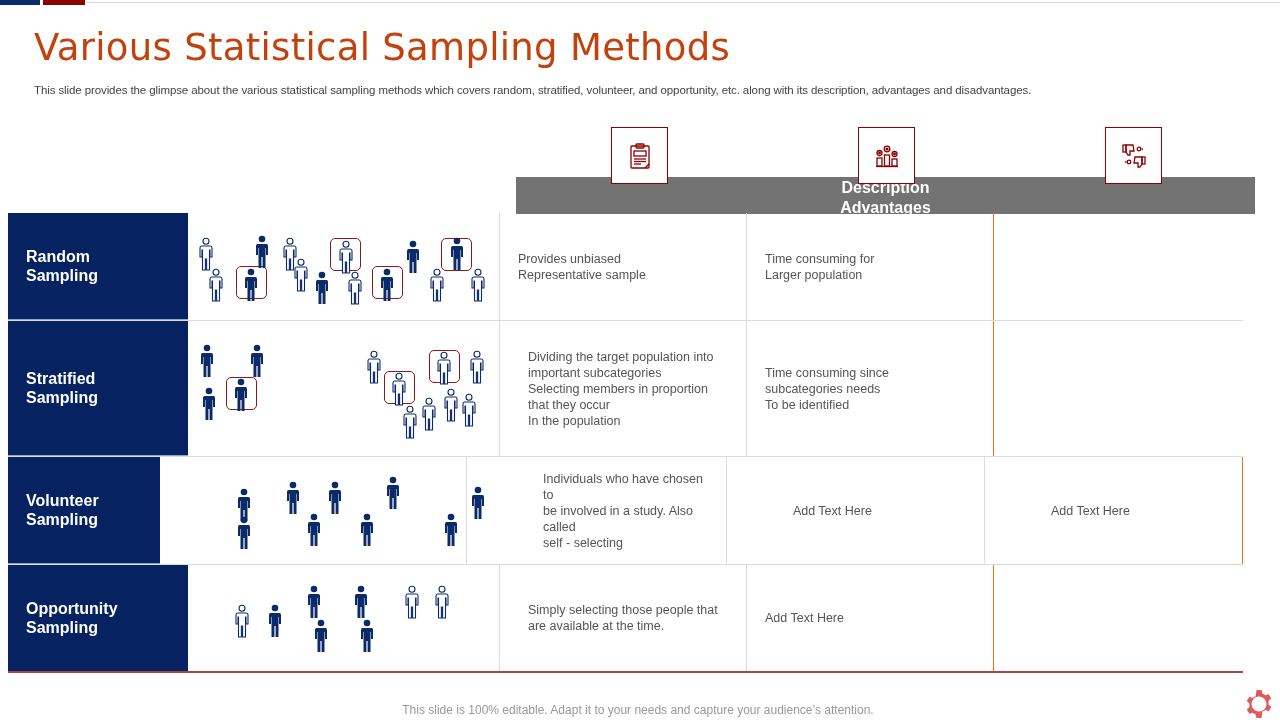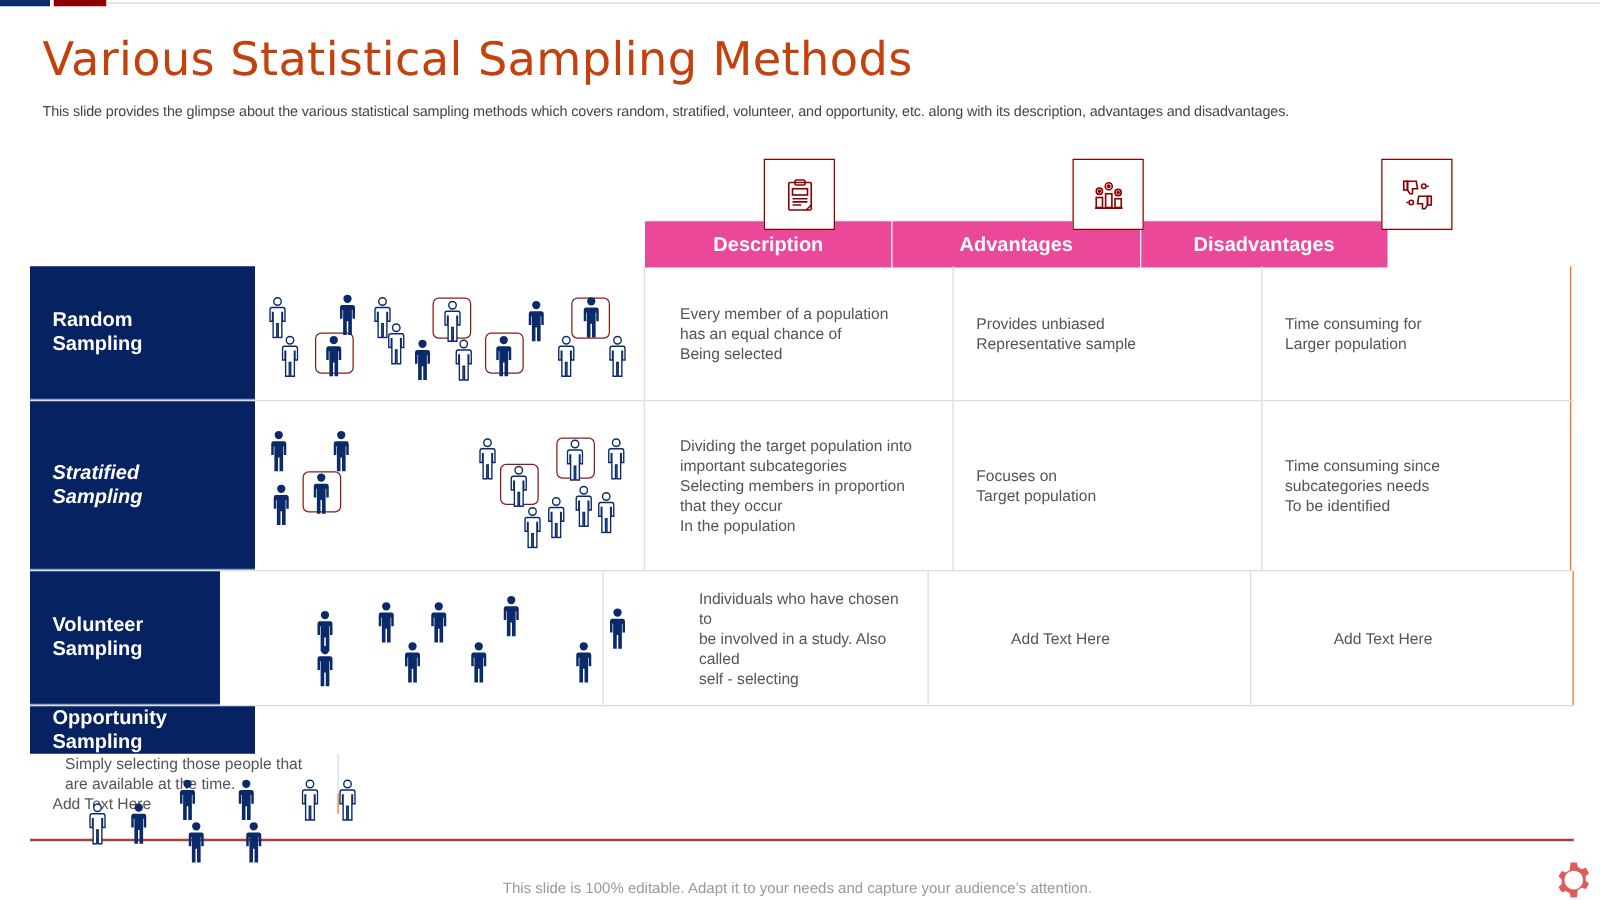--- a/index.html
+++ b/index.html
@@ -9,27 +9,27 @@
   .topbar-navy { position: absolute; left: 0; top: 0; width: 40px; height: 5px; background: #0b2a6a; }
   .topbar-red { position: absolute; left: 43px; top: 0; width: 42px; height: 5px; background: #8b0000; }
   .topbar-line { position: absolute; left: 86px; top: 2px; width: 1194px; height: 1px; background: #d6d6d6; }
 
   .title { position: absolute; left: 34px; top: 26px; font-size: 37px; font-weight: 400; color: #c2410c; letter-spacing: 0.3px; font-family: "DejaVu Sans", sans-serif; }
   .subtitle { position: absolute; left: 34px; top: 84px; font-size: 11.5px; color: #444; letter-spacing: -0.1px; }
 
   .icon-box { position: absolute; top: 127px; width: 57px; height: 57px; background: #fff; border: 1.5px solid #8b0000; display: flex; align-items: center; justify-content: center; z-index: 2; }
   .icon-box svg { width: 30px; height: 30px; }
 
-  .header-band { position: absolute; left: 516px; top: 177px; width: 594px; height: 37px; background: #ec4899; display: flex; }
+  .header-band { position: absolute; left: 516px; top: 177px; width: 740px; height: 37px; background: #737373; display: flex; flex-direction: column; }
   .header-cell { flex: 1; display: flex; align-items: center; justify-content: center; color: #fff; font-weight: 700; font-size: 16px; border-right: 1px solid #ffffff; padding-top: 2px; }
   .header-cell:last-child { border-right: none; }
 
-  .table { position: absolute; left: 24px; top: 213px; width: 1235px; }
+  .table { position: absolute; left: 8px; top: 213px; width: 1235px; }
   .row { display: flex; border-bottom: 1px solid #dcdcdc; }
-  .row:last-child { border-bottom: 2px solid #a94442; flex-direction: column; }
+  .row:last-child { border-bottom: 2px solid #a94442; }
   .label-cell { width: 180px; background: #062260; color: #fff; font-weight: 700; font-size: 16px; line-height: 19px; display: flex; align-items: center; padding-left: 18px; border-bottom: 1px solid #8ea3c9; }
   .row:last-child .label-cell { border-bottom: none; }
   .figure-cell { width: 312px; position: relative; border-right: 1px solid #dcdcdc; }
   .text-cell { width: 247px; display: flex; align-items: center; padding-left: 28px; padding-right: 12px; font-size: 12.5px; line-height: 16px; color: #555; border-right: 1px solid #dcdcdc; white-space: pre-line; }
   .text-cell.adv, .text-cell.dis { padding-left: 18px; }
   .text-cell:last-child { border-right: 1px solid #f97316; }
 
   .person { position: absolute; width: 14px; height: 34px; }
   .sel { position: absolute; border: 1.3px solid #8b1a1a; border-radius: 5px; width: 31px; height: 33px; }
 
@@ -151,32 +151,29 @@
       <svg class="person" style="left:262px;top:24px;">
           <use href="#p-solid"></use>
         </svg>
       <svg class="person" style="left:242px;top:55px;">
           <use href="#p-outline"></use>
         </svg>
       <svg class="person" style="left:283px;top:55px;">
           <use href="#p-outline"></use>
         </svg>
     </div>
-    <div class="text-cell">Every  member of a population
-has an equal chance of
-Being selected</div>
     <div class="text-cell adv">Provides  unbiased
 Representative  sample</div>
     <div class="text-cell dis">Time consuming for
 Larger  population</div>
   </div>
 
   <div class="row" style="height:136px;">
     <div class="label-cell">
-        <span style="white-space:pre-line;font-style:italic;">Stratified
+        <span style="white-space:pre-line;">Stratified
 Sampling</span>
       </div>
     <div class="figure-cell">
       <svg class="person" style="left:12px;top:23px;">
           <use href="#p-solid"></use>
         </svg>
       <svg class="person" style="left:62px;top:23px;">
           <use href="#p-solid"></use>
         </svg>
       <svg class="person" style="left:14px;top:66px;">
@@ -211,22 +208,20 @@
         </svg>
       <svg class="person" style="left:274px;top:72px;">
           <use href="#p-outline"></use>
         </svg>
     </div>
     <div class="text-cell">Dividing  the target population into
 important  subcategories
 Selecting members in proportion
 that they occur
 In the population</div>
-    <div class="text-cell adv">Focuses on
-Target  population</div>
     <div class="text-cell dis">Time consuming since
 subcategories needs
  To be identified</div>
   </div>
 
   <div class="row" style="height:108px;gap:48px;">
     <div class="label-cell">
         <span style="white-space:pre-line;">Volunteer
 Sampling</span>
       </div>

